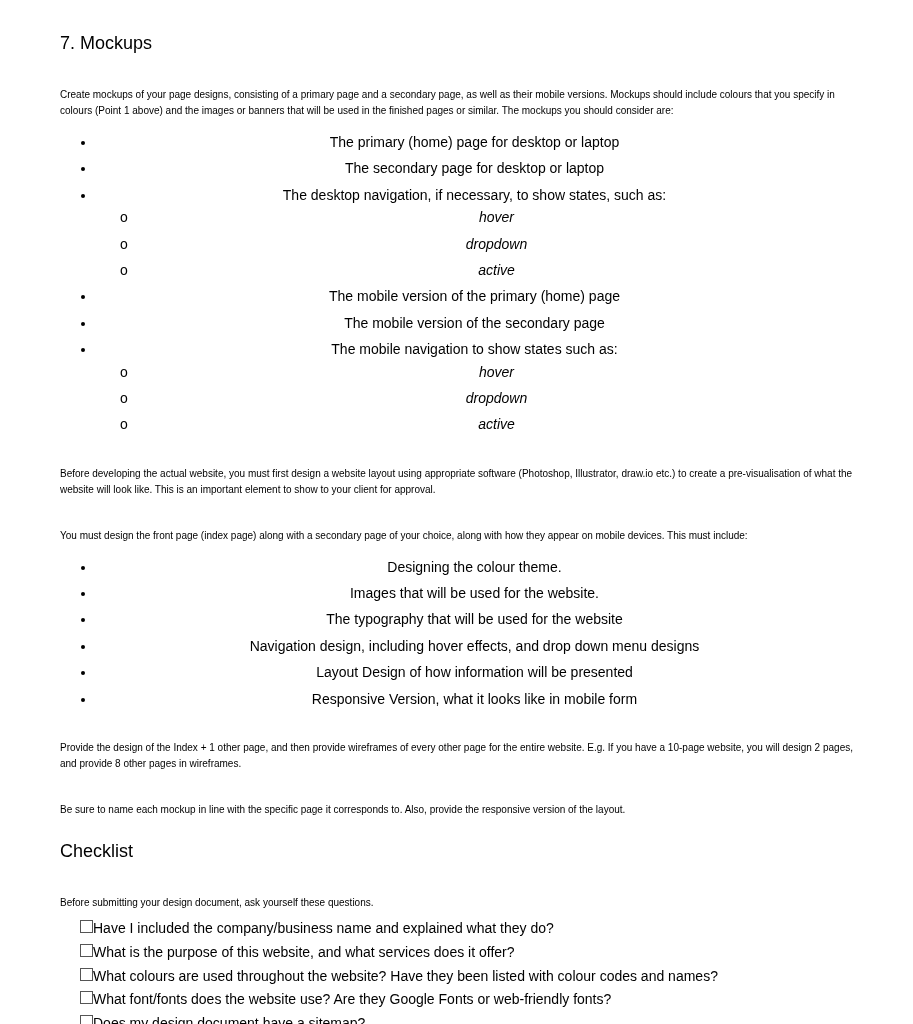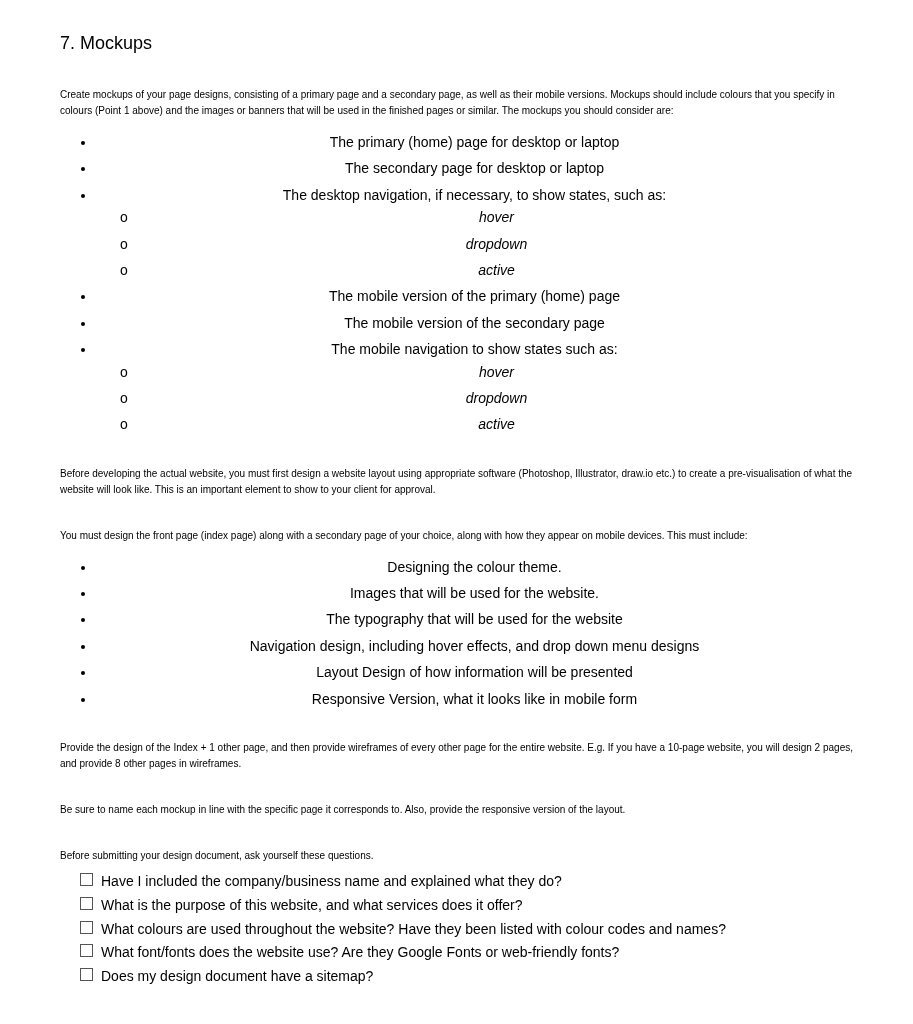--- a/index.html
+++ b/index.html
@@ -72,21 +72,21 @@
       list-style: none;
       padding-left: 20px;
       margin-top: 6px;
     }
 
     .checklist-list li {
       font-size: 14px;
       line-height: 1.7;
       display: flex;
       align-items: flex-start;
-      gap: 8px;
+      gap: 0;
     }
 
     .checklist-list li .checkbox {
       display: inline-block;
       width: 13px;
       height: 13px;
       border: 1.5px solid #555;
       margin-top: 3px;
       flex-shrink: 0;
     }
@@ -146,20 +146,21 @@
     <li>Navigation design, including hover effects, and drop down menu designs</li>
     <li>Layout Design of how information will be presented</li>
     <li>Responsive Version, what it looks like in mobile form</li>
   </ul>
 
   <p class="paragraph">Provide the design of the Index + 1 other page, and then provide wireframes of every other page for the entire website. E.g. If you have a 10-page website, you will design 2 pages, and provide 8 other pages in wireframes.</p>
 
   <p class="paragraph">Be sure to name each mockup in line with the specific page it corresponds to. Also, provide the responsive version of the layout.</p>
 
   <div class="checklist-section">
+    <h3 class="section-heading">Checklist</h3>
     <p class="paragraph" style="margin-bottom: 4px;">Before submitting your design document, ask yourself these questions.</p>
     <ul class="checklist-list">
       <li>
         <span class="checkbox"></span>
         <span class="check-text">Have I included the company/business name and explained what they do?</span>
       </li>
       <li>
         <span class="checkbox"></span>
         <span class="check-text">What is the purpose of this website, and what services does it offer?</span>
       </li>

